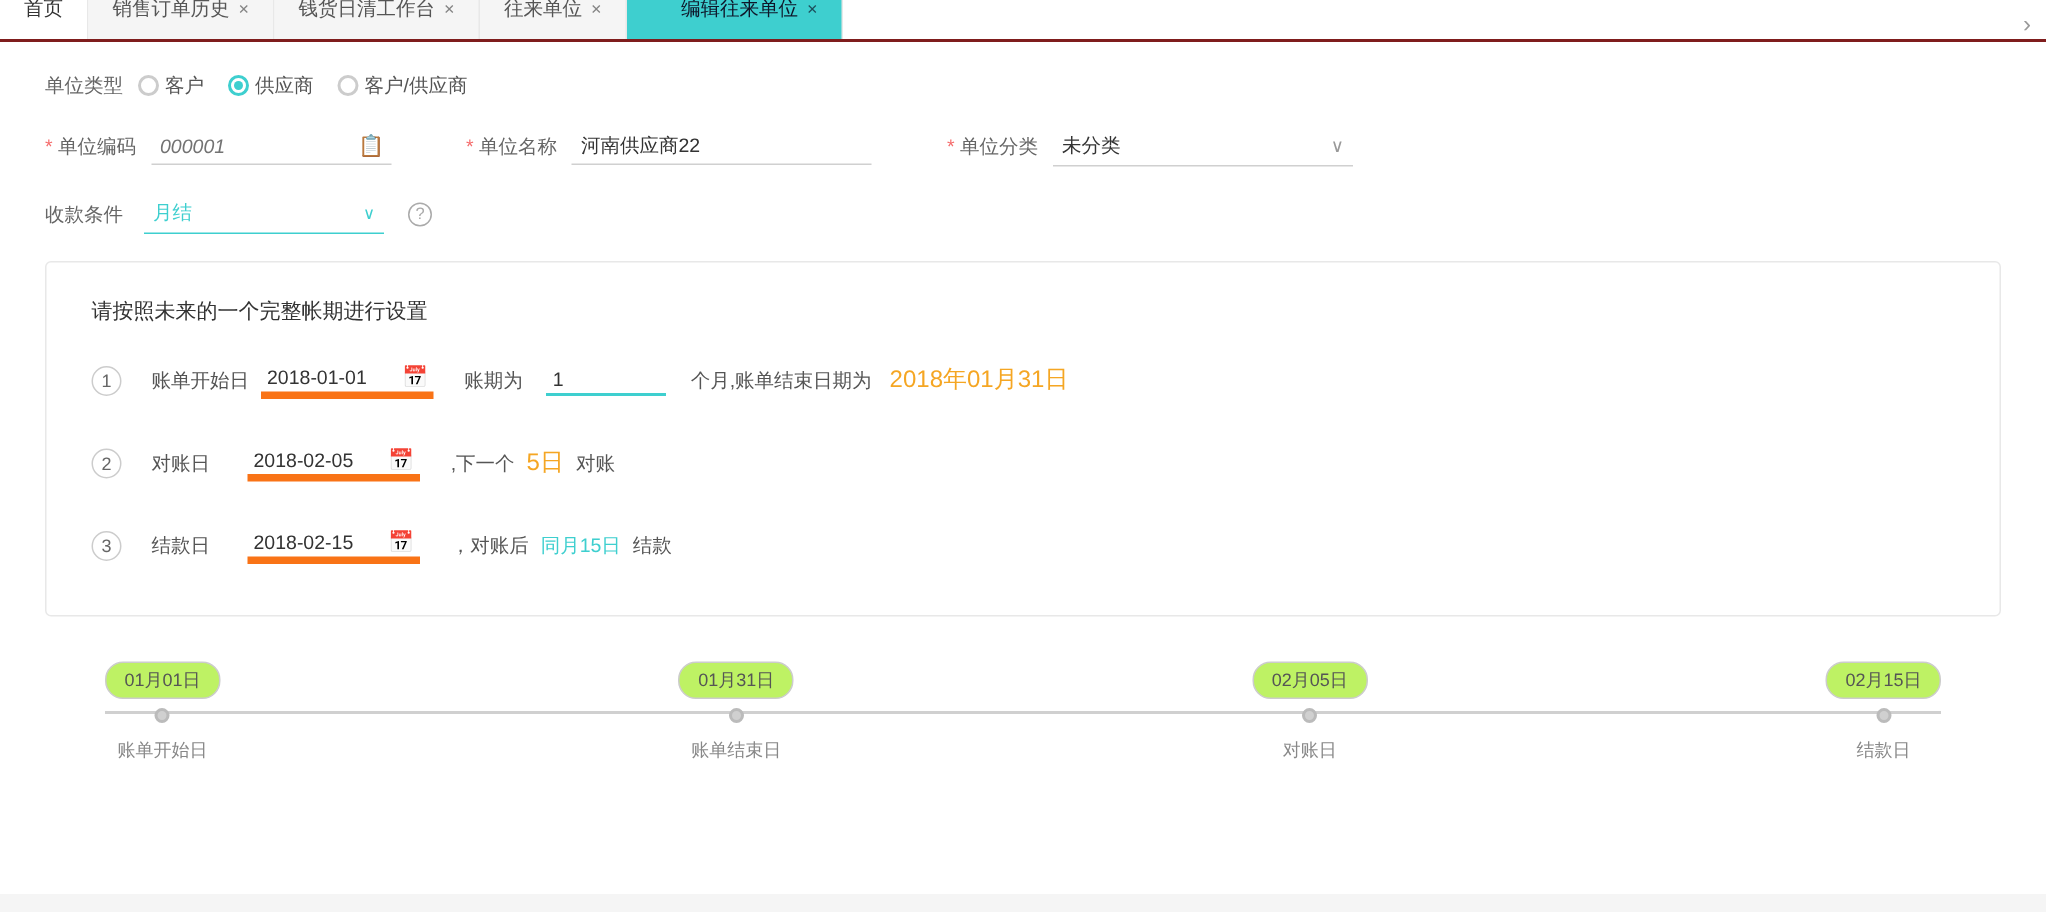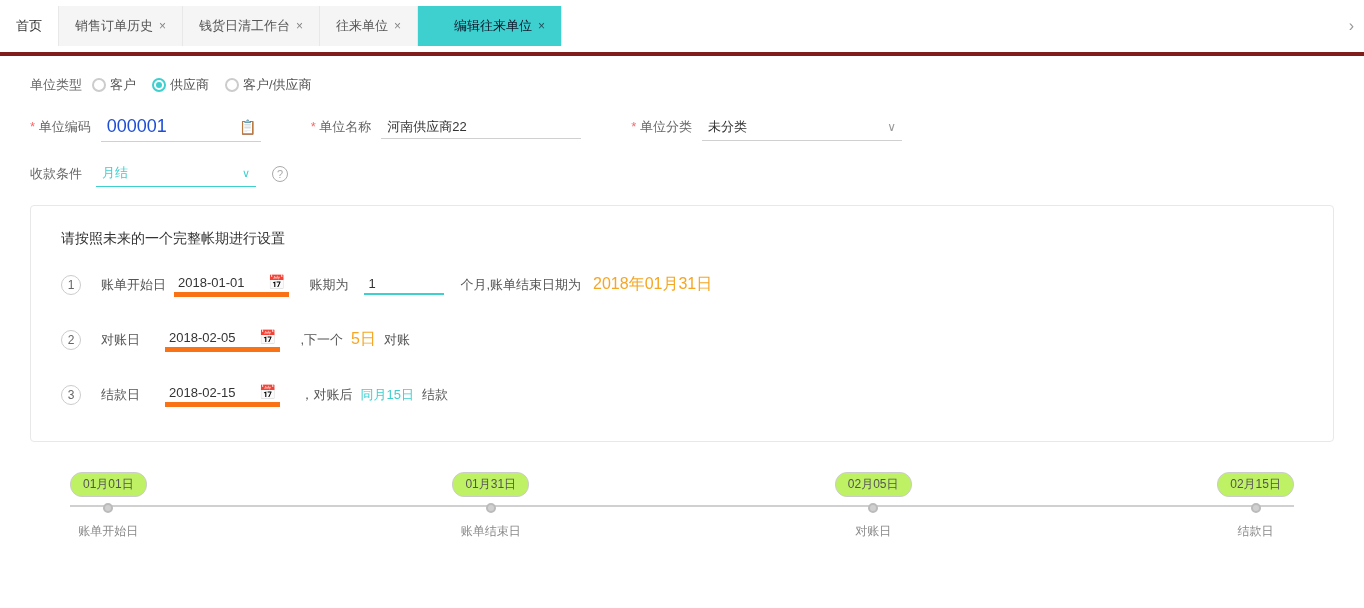--- a/index.html
+++ b/index.html
@@ -1,24 +1,24 @@
 <!DOCTYPE html>
 <html><head>
   <meta charset="utf-8">
   <style>
     * { box-sizing: border-box; margin: 0; padding: 0; }
     body { font-family: "Microsoft YaHei", "PingFang SC", sans-serif; font-size: 14px; background: #f5f5f5; color: #333; }
 
     
     .tabs-bar {
       display: flex;
-      align-items: center;
+      align-items: flex-end;
       background: #fff;
-      border-bottom: 4px solid #7f1d1d;
-      height: 56px;
+      border-bottom: 2px solid #7f1d1d;
+      height: 28px;
       padding: 0 0;
     }
     .tab {
       display: flex;
       align-items: center;
       padding: 0 16px;
       height: 40px;
       font-size: 13px;
       color: #555;
       cursor: pointer;
@@ -119,25 +119,26 @@
     }
     .input-with-icon {
       display: flex;
       align-items: center;
       border-bottom: 1px solid #d0d0d0;
       width: 160px;
     }
     .input-with-icon input {
       border: none;
       outline: none;
-      font-size: 18px;
+      font-size: 13px;
       padding: 4px 6px;
       flex: 1;
       background: transparent;
-      color: #1d4ed8;
+      color: #737373;
+      font-style: italic;
     }
     .input-icon {
       color: #aaa;
       font-size: 14px;
       padding: 0 4px;
     }
     .select-wrapper {
       display: flex;
       align-items: center;
       border-bottom: 1px solid #3ecfcf;

